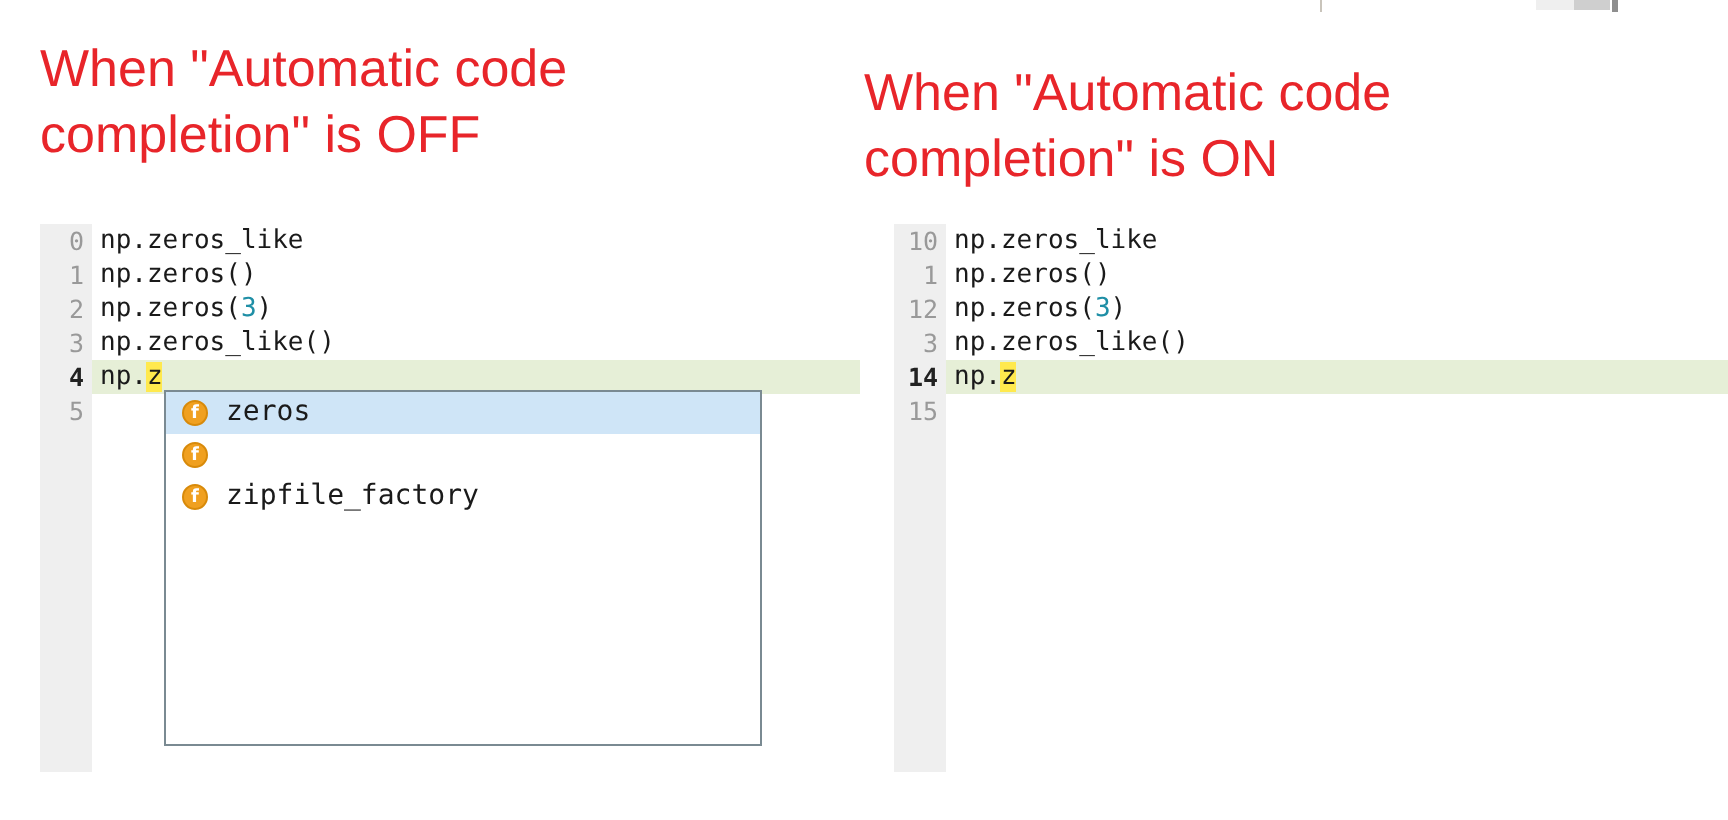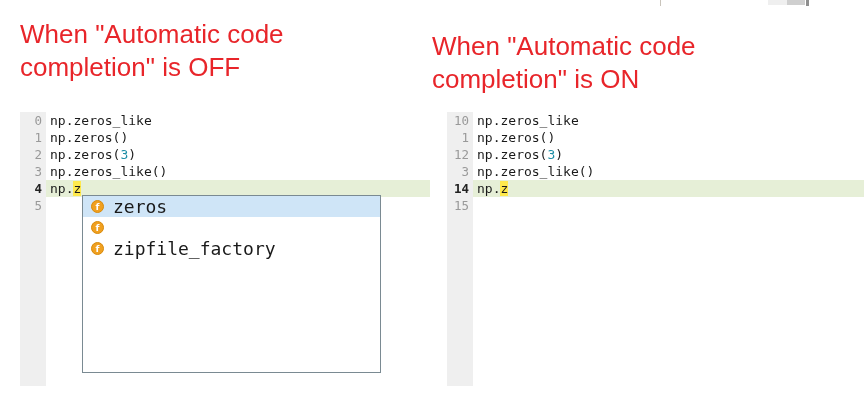--- a/index.html
+++ b/index.html
@@ -183,21 +183,21 @@
     line-height: 13px;
     text-align: center;
     color: #ffffff;
     font-weight: bold;
     box-sizing: border-box;
   }
   .ci-icon.func   { background: #f0a020; border: 1px solid #d88a0a; }
 
   .ci-label {
     font-family: "DejaVu Sans Mono", "Liberation Mono", monospace;
-    font-size: 18px;
+    font-size: 14px;
     line-height: 21px;
     color: #1a1a1a;
     white-space: pre;
   }
 </style>
 </head>
 <body>
 
 <div class="top-artifact">
   <div class="tick"></div>

